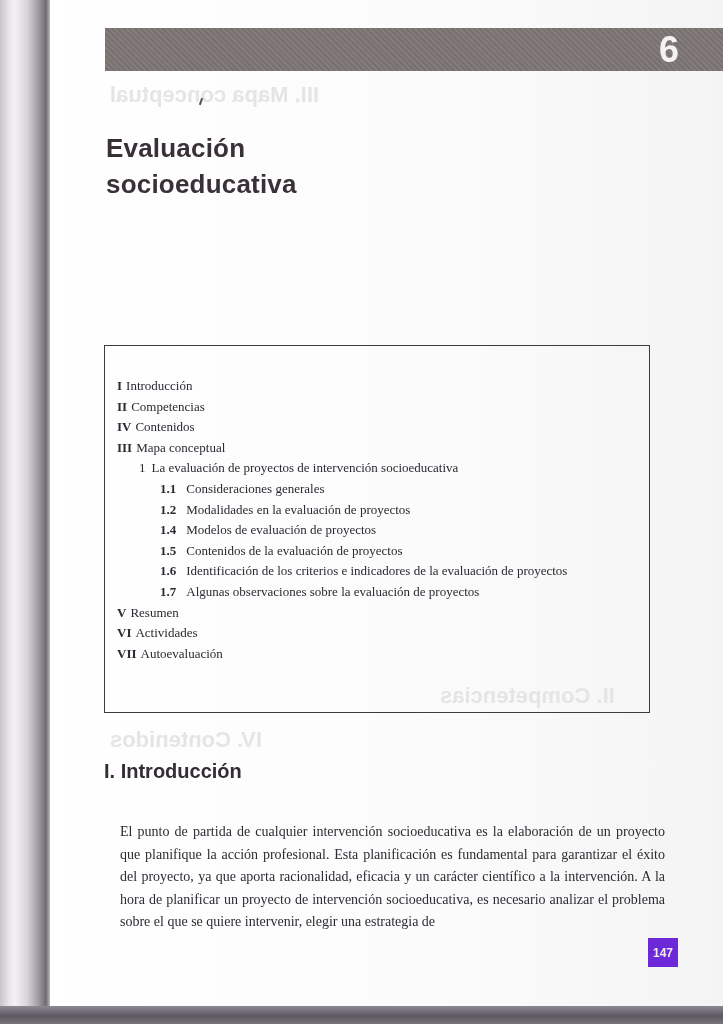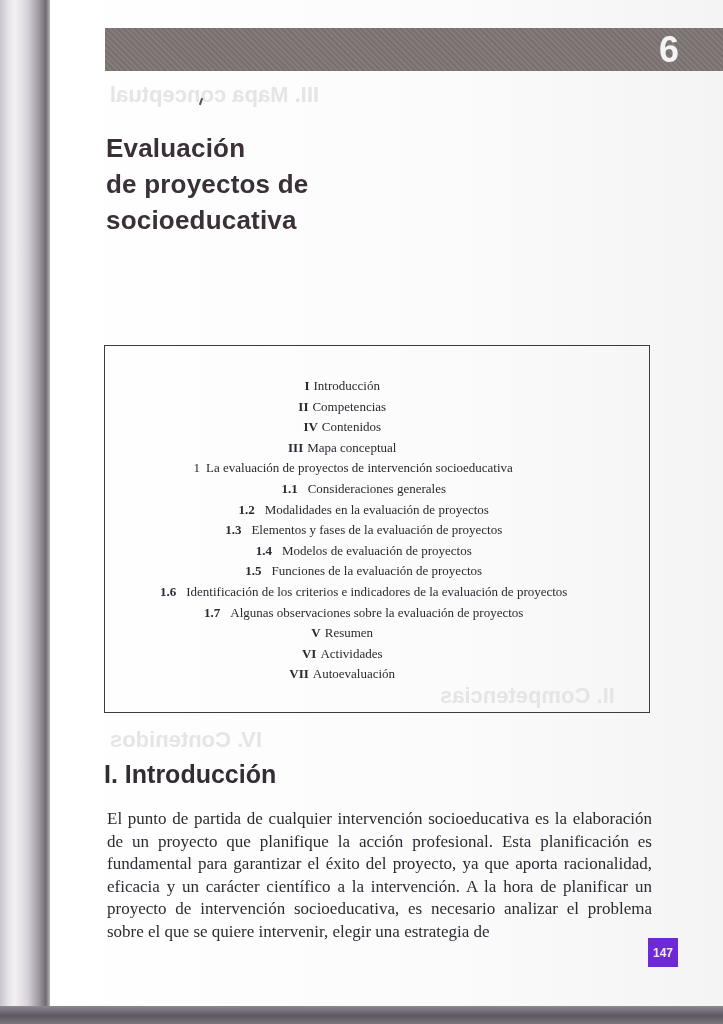--- a/index.html
+++ b/index.html
@@ -38,37 +38,37 @@
   .chapter-title {
     position:absolute; left:106px; top:130px; margin:0;
     font-family:"Liberation Sans", sans-serif; font-weight:bold;
     font-size:26px; line-height:36px; color:#3a3138; letter-spacing:0.2px;
   }
   .chapter-title span { display:block; }
   .toc-box {
     position:absolute; left:104px; top:345px; width:544px; height:366px;
     border:1.5px solid #3f3a40; background:transparent;
   }
-  .toc-list { position:absolute; left:12px; top:30px; list-style:none; margin:0; padding:0;text-align:center; }
+  .toc-list { position:absolute; left:12px; top:30px; list-style:none; margin:0; padding:0; }
   .toc-item {
     font-size:13px; line-height:20.6px; color:#2d2831; white-space:nowrap;
   }
   .toc-item .num { font-weight:bold; margin-right:4px; }
   .toc-item.lvl1 { padding-left:22px; }
   .toc-item.lvl1 .num { font-weight:normal; margin-right:6px; }
   .toc-item.lvl2 { padding-left:43px; }
   .toc-item.lvl2 .num { margin-right:10px; }
   .section-heading {
     position:absolute; left:104px; top:760px; margin:0;
     font-family:"Liberation Sans", sans-serif; font-weight:bold;
-    font-size:25px; color:#332c34;
+    font-size:20px; color:#332c34;
   }
   .body-text {
-    position:absolute; left:104px; top:805px; width:545px; margin:3px;
-    font-size:17px; line-height:22.5px; text-align:justify; color:#2e2a33;
+    position:absolute; left:104px; top:805px; width:545px; margin:16px;
+    font-size:14px; line-height:22.5px; text-align:justify; color:#2e2a33;
   }
   .page-number {
     position:absolute; left:648px; top:938px; width:30px; height:29px;
     background:#6d28d9; color:#f2eeee;
     font-family:"Liberation Sans", sans-serif; font-weight:bold; font-size:12px;
     display:flex; align-items:center; justify-content:center;
   }
   .tick-mark { position:absolute; left:200px; top:98px; width:2px; height:7px; background:#555; transform:rotate(20deg); }
 </style>
 </head>
@@ -82,36 +82,34 @@
 <div class="ghost" style="left:440px;top:683px;font-size:22px;font-weight:bold;">II. Competencias</div>
 <div class="ghost" style="left:110px;top:727px;font-size:22px;font-weight:bold;">IV. Contenidos</div>
 
 <div class="chapter-banner">
   <div class="chapter-number">6</div>
 </div>
 <div class="tick-mark"></div>
 
 <h1 class="chapter-title">
   <span>Evaluación</span>
-  <span>de proyectos de</span>
   <span>socioeducativa</span>
 </h1>
 
 <div class="toc-box">
   <ul class="toc-list">
       <li class="toc-item"><span class="num">I</span><span>Introducción</span></li>
       <li class="toc-item"><span class="num">II</span><span>Competencias</span></li>
       <li class="toc-item"><span class="num">IV</span><span>Contenidos</span></li>
       <li class="toc-item"><span class="num">III</span><span>Mapa conceptual</span></li>
       <li class="toc-item lvl1"><span class="num">1</span><span>La evaluación de proyectos de intervención socioeducativa</span></li>
       <li class="toc-item lvl2"><span class="num">1.1</span><span>Consideraciones generales</span></li>
       <li class="toc-item lvl2"><span class="num">1.2</span><span>Modalidades en la evaluación de proyectos</span></li>
-      <li class="toc-item lvl2"><span class="num">1.3</span><span>Elementos y fases de la evaluación de proyectos</span></li>
       <li class="toc-item lvl2"><span class="num">1.4</span><span>Modelos de evaluación de proyectos</span></li>
-      <li class="toc-item lvl2"><span class="num">1.5</span><span>Funciones de la evaluación de proyectos</span></li>
+      <li class="toc-item lvl2"><span class="num">1.5</span><span>Contenidos de la evaluación de proyectos</span></li>
       <li class="toc-item lvl2"><span class="num">1.6</span><span>Identificación de los criterios e indicadores de la evaluación de proyectos</span></li>
       <li class="toc-item lvl2"><span class="num">1.7</span><span>Algunas observaciones sobre la evaluación de proyectos</span></li>
       <li class="toc-item"><span class="num">V</span><span>Resumen</span></li>
       <li class="toc-item"><span class="num">VI</span><span>Actividades</span></li>
       <li class="toc-item"><span class="num">VII</span><span>Autoevaluación</span></li>
     </ul>
 </div>
 
 <h2 class="section-heading">I. Introducción</h2>
 <p class="body-text">El punto de partida de cualquier intervención socioeducativa es la elaboración de un proyecto que planifique la acción profesional. Esta planificación es fundamental para garantizar el éxito del proyecto, ya que aporta racionalidad, eficacia y un carácter científico a la intervención. A la hora de planificar un proyecto de intervención socioeducativa, es necesario analizar el problema sobre el que se quiere intervenir, elegir una estrategia de</p>

